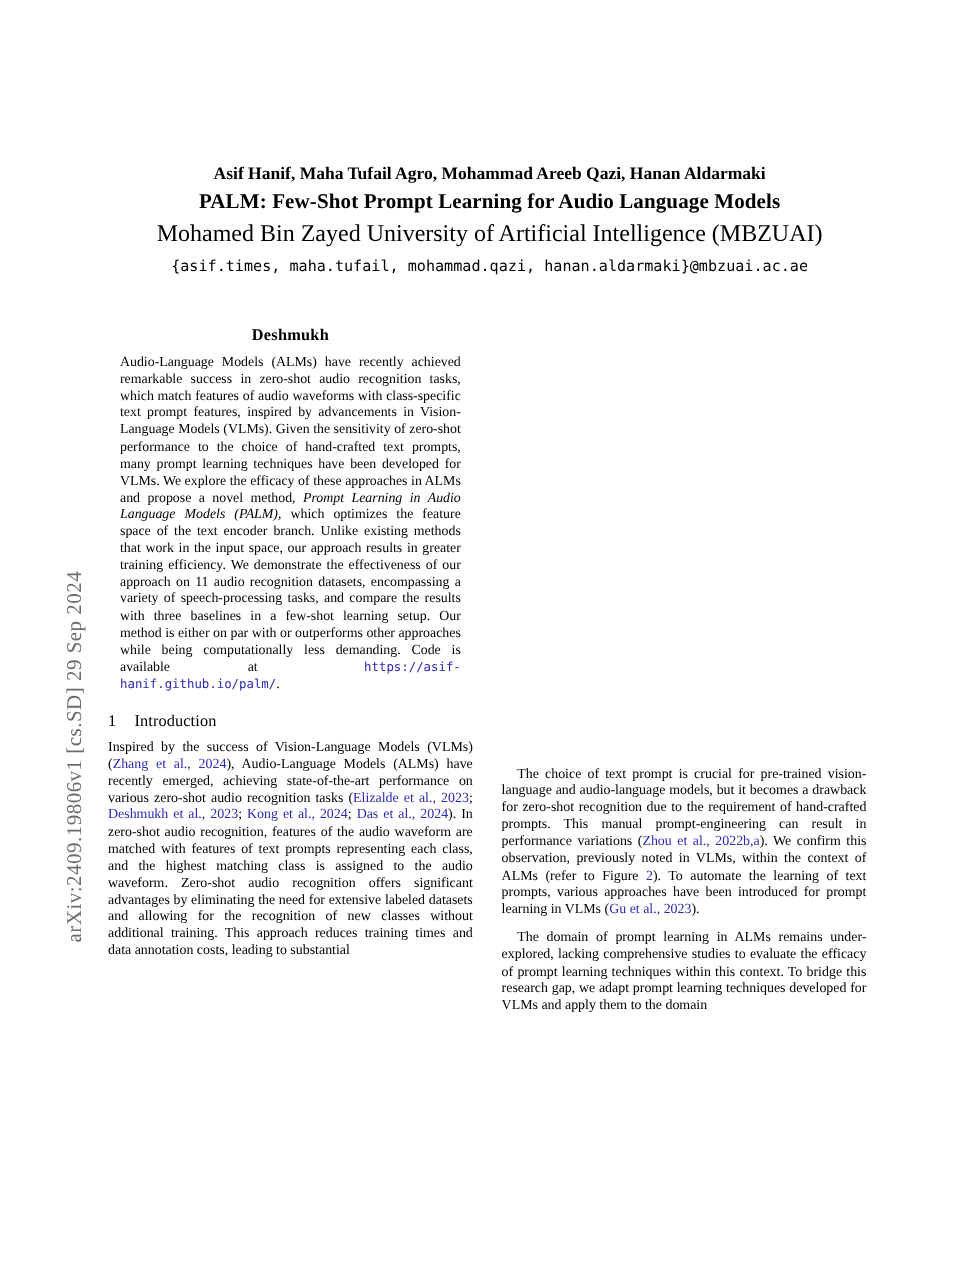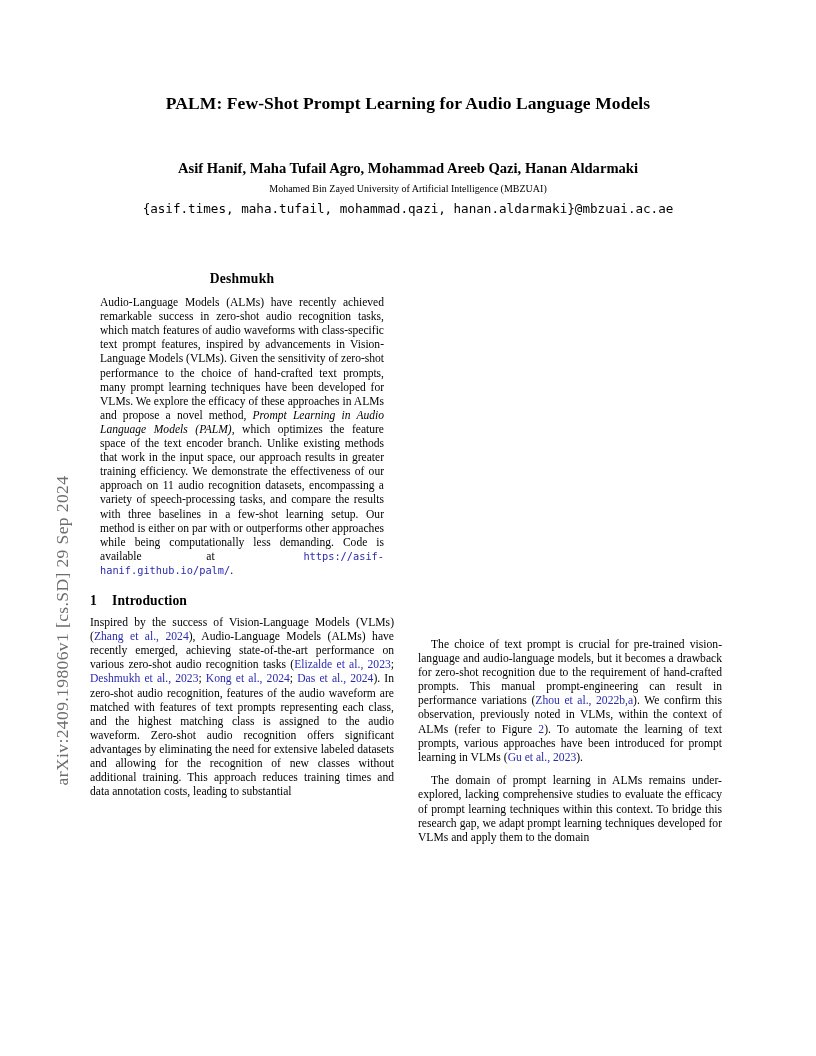--- a/index.html
+++ b/index.html
@@ -54,21 +54,21 @@
     letter-spacing: 0.1px;
   }
   #authors {
     margin-top: 44px;
     font-size: 14.6px;
     font-weight: bold;
     line-height: 1.35;
   }
   #affiliation {
     margin-top: 4px;
-    font-size: 10px;
+    font-size: 20px;
     line-height: 1.35;
   }
   #emails {
     margin-top: 5px;
     font-family: "DejaVu Sans Mono", "Liberation Mono", monospace;
     font-size: 12.6px;
     letter-spacing: 0px;
     line-height: 1.3;
   }
 
@@ -93,21 +93,21 @@
   .abs-body {
     width: 284px;
     margin: 0 auto;
     text-align: justify;
     font-size: 11.55px;
     line-height: 14.1px;
     hyphens: none;
   }
   .section-head {
     font-size: 13.6px;
-    font-weight: bold;
+    font-weight: normal;
     margin: 17px 0 8px 0;
     letter-spacing: 0.1px;
   }
   .section-head .num { display: inline-block; width: 22px; }
 
   p.para {
     margin: 0 0 0 0;
     text-indent: 13px;
     text-align: justify;
   }
@@ -127,22 +127,22 @@
   em { font-style: italic; }
 </style>
 </head>
 <body>
 
 <div id="arxiv-stamp">arXiv:2409.19806v1  [cs.SD]  29 Sep 2024</div>
 
 <div id="page">
 
   <div id="title-block">
+    <div id="authors">Asif Hanif, Maha Tufail Agro, Mohammad Areeb Qazi, Hanan Aldarmaki</div>
     <div id="paper-title">PALM: Few-Shot Prompt Learning for Audio Language Models</div>
-    <div id="authors">Asif Hanif, Maha Tufail Agro, Mohammad Areeb Qazi, Hanan Aldarmaki</div>
     <div id="affiliation">Mohamed Bin Zayed University of Artificial Intelligence (MBZUAI)</div>
     <div id="emails">{asif.times, maha.tufail, mohammad.qazi, hanan.aldarmaki}@mbzuai.ac.ae</div>
   </div>
 
   <div class="col" id="col-left">
 
     <div class="abstract-head">Deshmukh</div>
 
     <div class="abs-body"><span>Audio-Language Models (ALMs) have recently achieved remarkable success in zero-shot audio recognition tasks, which match features of audio waveforms with class-specific text prompt features, inspired by advancements in Vision-Language Models (VLMs). Given the sensitivity of zero-shot performance to the choice of hand-crafted text prompts, many prompt learning techniques have been developed for VLMs. We explore the efficacy of these approaches in ALMs and propose a novel method, </span><em>Prompt Learning in Audio Language Models (PALM)</em><span>, which optimizes the feature space of the text encoder branch. Unlike existing methods that work in the input space, our approach results in greater training efficiency. We demonstrate the effectiveness of our approach on 11 audio recognition datasets, encompassing a variety of speech-processing tasks, and compare the results with three baselines in a few-shot learning setup. Our method is either on par with or outperforms other approaches while being computationally less demanding. Code is available at </span><span class="url">https://asif-hanif.github.io/palm/</span><span>.</span></div>
 

